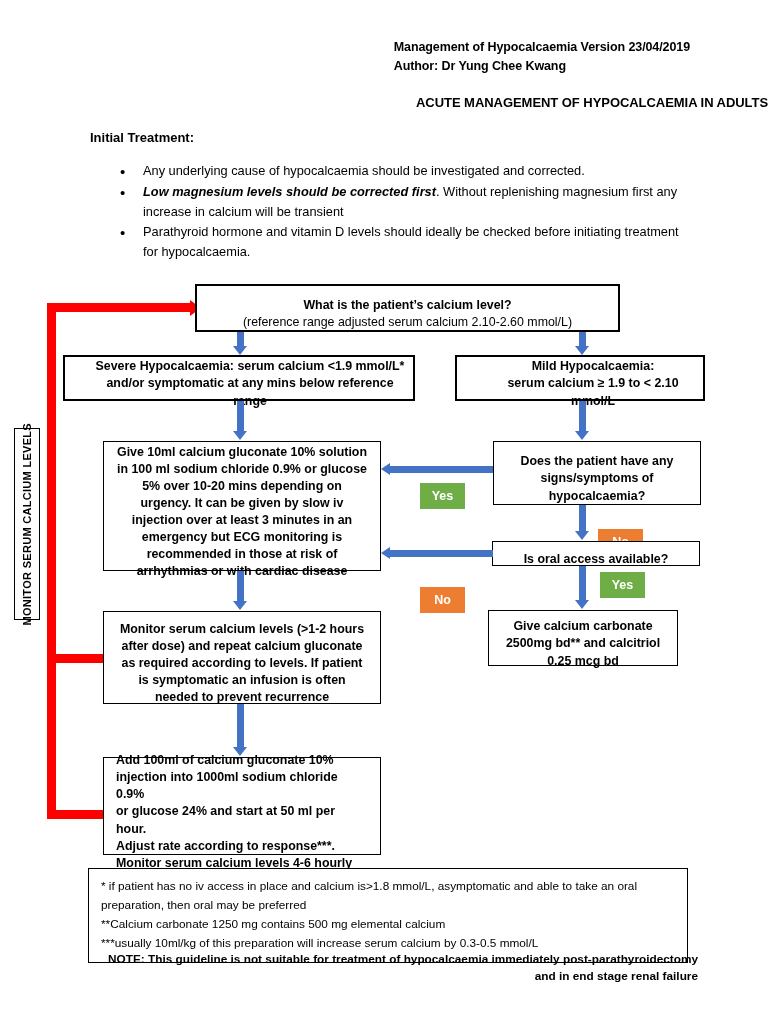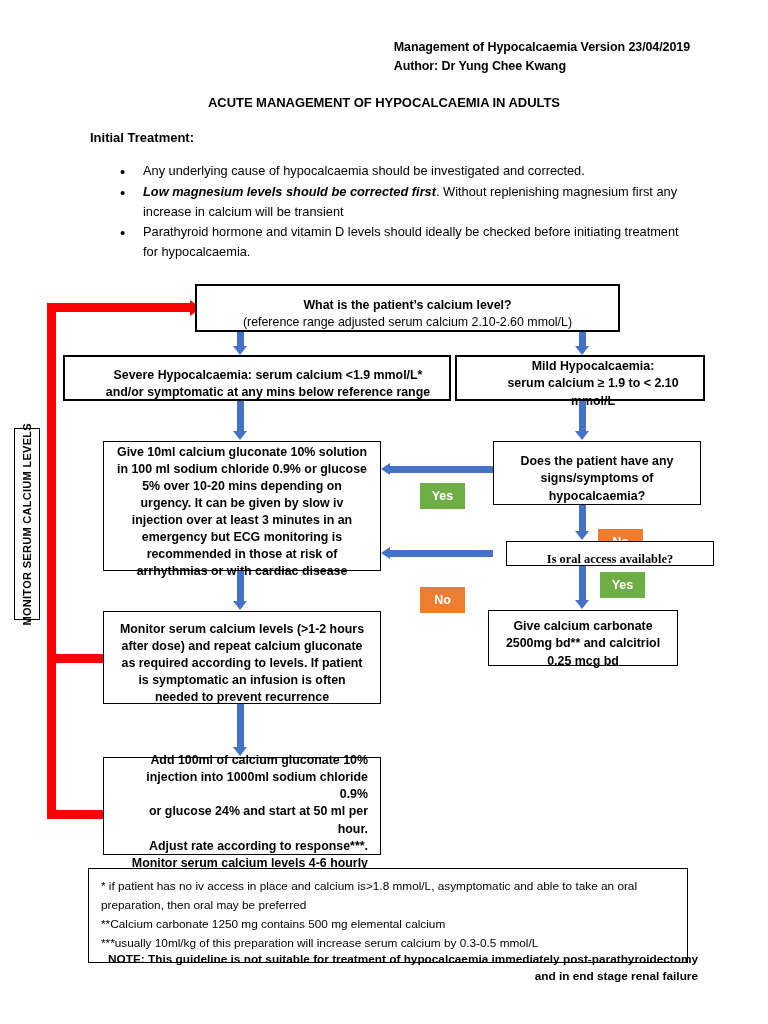--- a/index.html
+++ b/index.html
@@ -30,21 +30,21 @@
     text-align: left;
     font-size: 12.5px;
     font-weight: bold;
     line-height: 1.55;
     letter-spacing: -0.1px;
   }
   .doc-title {
     position: absolute;
     left: 0; right: 0;
     top: 95px;
-    text-align: center;
+    text-align: right;
     font-size: 13px;
     font-weight: bold;
     letter-spacing: -0.05px;
   }
   .initial-label {
     position: absolute;
     left: 90px;
     top: 130px;
     font-size: 13px;
     font-weight: bold;
@@ -253,21 +253,21 @@
 
   <div class="varrow" style="left:233px; top:332px; height:23px;">
     <div class="shaft" style="height:15px;"></div>
     <div class="head" style="top:14px;"></div>
   </div>
   <div class="varrow" style="left:575px; top:332px; height:23px;">
     <div class="shaft" style="height:15px;"></div>
     <div class="head" style="top:14px;"></div>
   </div>
 
-  <div class="node heavy bold-text" style="left:63px; top:355px; width:388px; height:46px;padding-left:28px;">
+  <div class="node heavy bold-text" style="left:63px; top:355px; width:352px; height:46px;padding-left:28px;">
     <div class="inner">
       <div>Severe Hypocalcaemia: serum calcium &lt;1.9 mmol/L*</div>
       <div>and/or symptomatic at any mins below reference range</div>
     </div>
   </div>
 
   <div class="node heavy bold-text" style="left:455px; top:355px; width:250px; height:46px;padding-left:32px;">
     <div class="inner">
       <div>Mild Hypocalcaemia:</div>
       <div>serum calcium ≥ 1.9 to &lt; 2.10 mmol/L</div>
@@ -304,21 +304,21 @@
   </div>
 
   <div class="varrow" style="left:575px; top:505px; height:36px;">
     <div class="shaft" style="height:27px;"></div>
     <div class="head" style="top:26px;"></div>
   </div>
   <div class="badge no" style="left:598px; top:505px; width:45px; height:26px;">
     <span>No</span>
   </div>
 
-  <div class="node bold-text" style="left:506px; top:541px; width:208px; height:25px;font-family:Liberation Serif, serif;">
+  <div class="node bold-text" style="left:492px; top:541px; width:208px; height:25px;">
     <div class="inner">Is oral access available?</div>
   </div>
 
   <div class="harrow-left" style="left:381px; top:547px; width:112px;">
     <div class="shaft" style="width:104px;"></div>
     <div class="head"></div>
   </div>
   <div class="badge no" style="left:420px; top:563px; width:45px; height:26px;">
     <span>No</span>
   </div>
@@ -347,21 +347,21 @@
   <div class="node bold-text" style="left:103px; top:611px; width:278px; height:93px; padding:6px 12px;">
     <div class="inner">Monitor serum calcium levels (&gt;1-2 hours after dose) and repeat calcium gluconate as required according to levels. If patient is symptomatic an infusion is often needed to prevent recurrence</div>
   </div>
 
   <div class="varrow" style="left:233px; top:704px; height:53px;">
     <div class="shaft" style="height:44px;"></div>
     <div class="head" style="top:43px;"></div>
   </div>
 
   <div class="node bold-text" style="left:103px; top:757px; width:278px; height:98px; padding:8px 12px; text-align:left;">
-    <div class="inner" style="text-align:right;">
+    <div class="inner" style="text-align:left;">
       <div>Add 100ml of calcium gluconate 10%</div>
       <div>injection into 1000ml sodium chloride 0.9%</div>
       <div>or glucose 24% and start at 50 ml per hour.</div>
       <div>Adjust rate according to response***.</div>
       <div>Monitor serum calcium levels 4-6 hourly</div>
     </div>
   </div>
 
   <div class="footnotes">
     <div>* if patient has no iv access in place and calcium is&gt;1.8 mmol/L, asymptomatic and able to take an oral preparation, then oral may be preferred</div>

